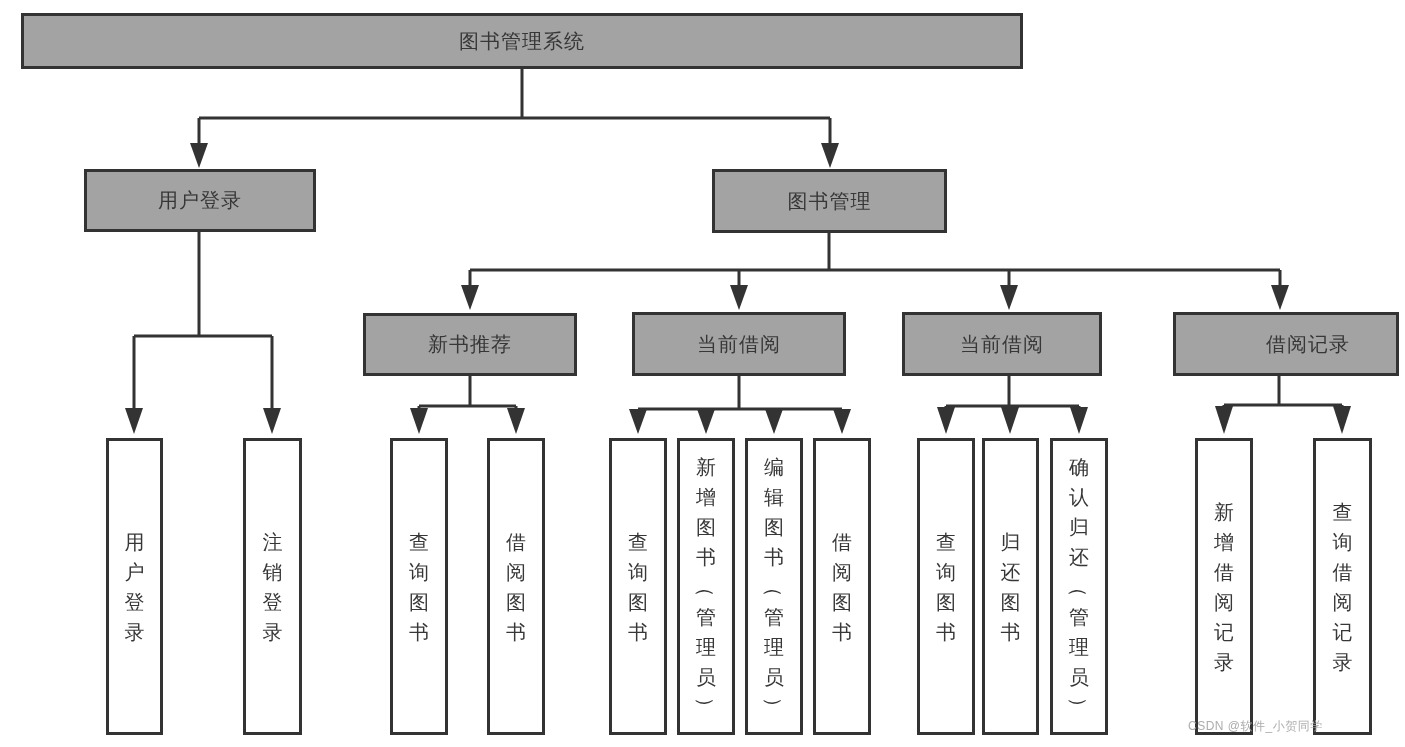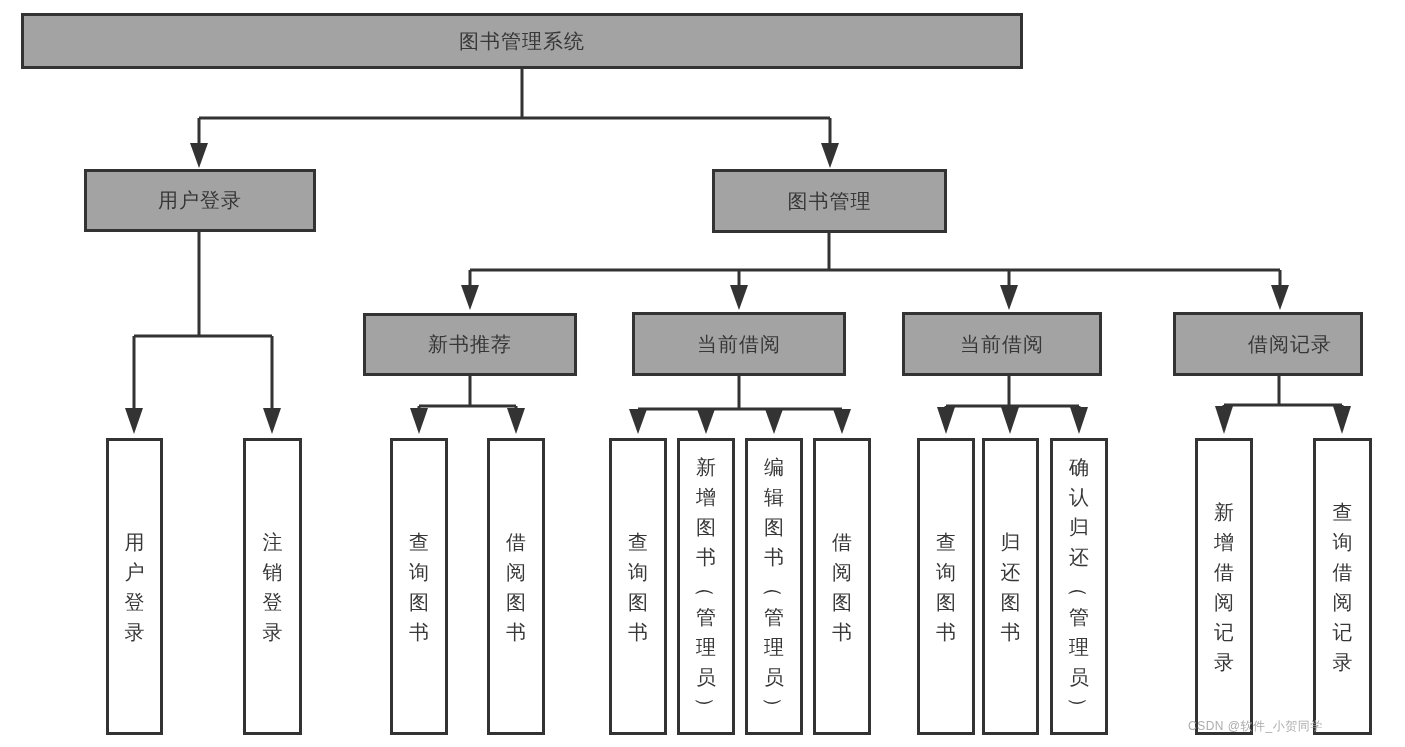--- a/index.html
+++ b/index.html
@@ -68,21 +68,21 @@
   </svg>
 
   <div class="hbox" style="left:21px;top:13px;width:1002px;height:56px;">图书管理系统</div>
 
   <div class="hbox" style="left:84px;top:169px;width:232px;height:63px;">用户登录</div>
   <div class="hbox" style="left:712px;top:169px;width:235px;height:64px;">图书管理</div>
 
   <div class="hbox" style="left:363px;top:313px;width:214px;height:63px;text-align:center;">新书推荐</div>
   <div class="hbox" style="left:632px;top:312px;width:214px;height:64px;">当前借阅</div>
   <div class="hbox" style="left:902px;top:312px;width:200px;height:64px;">当前借阅</div>
-  <div class="hbox" style="left:1173px;top:312px;width:190px;height:64px;padding-left:44px;">借阅记录</div>
+  <div class="hbox" style="left:1173px;top:312px;width:226px;height:64px;padding-left:44px;">借阅记录</div>
 
   <div class="vbox" style="left:106px;top:438px;width:57px;height:297px;">
       <span>用</span>
       <span>户</span>
       <span>登</span>
       <span>录</span>
     </div>
   <div class="vbox" style="left:243px;top:438px;width:59px;height:297px;">
       <span>注</span>
       <span>销</span>

